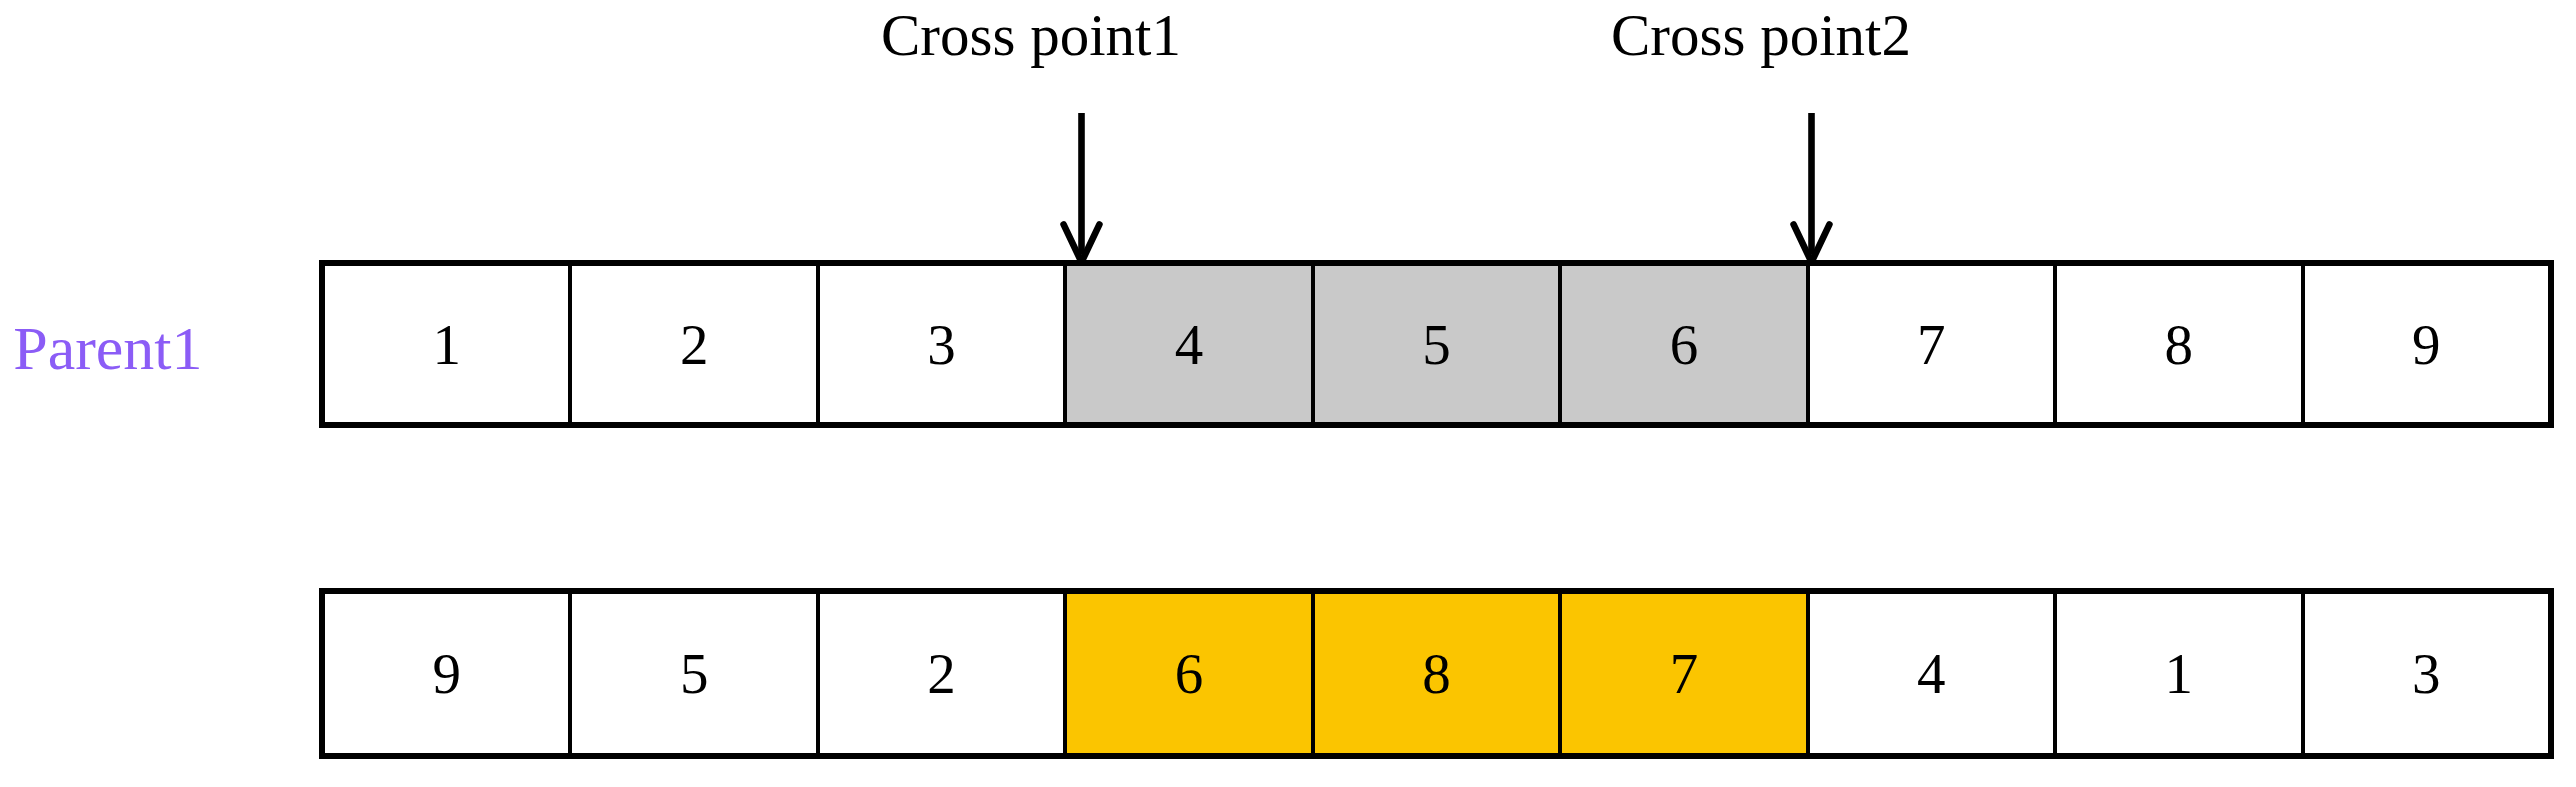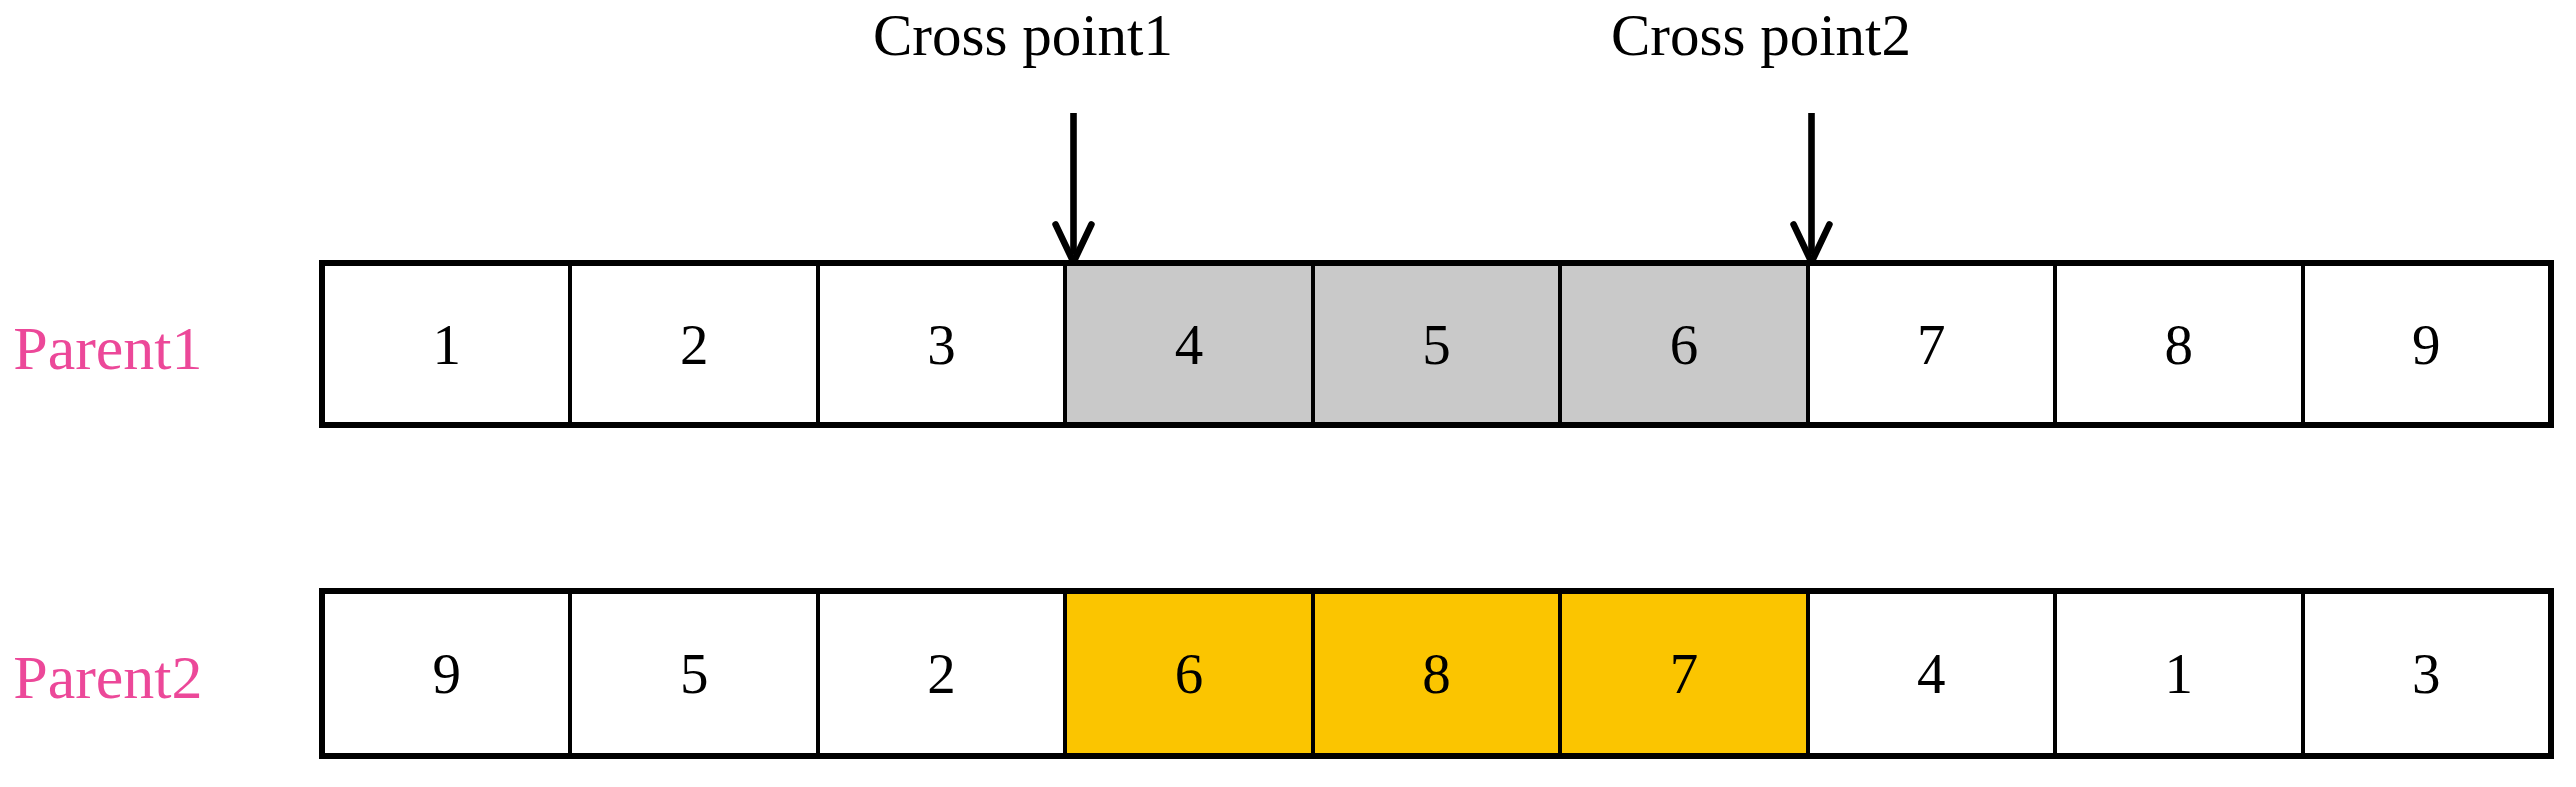--- a/index.html
+++ b/index.html
@@ -67,33 +67,33 @@
   .cell.hl-gray   { background: #c9c9c9; }
   .cell.hl-yellow { background: #fbc500; }
 
   
   .row-label {
     position: absolute;
     left: 13.2px;
     width: 283px;
     font-size: 62px;
     line-height: 1;
-    color: #ec4899;
+    color: #8b5cf6;
     white-space: nowrap;
     font-family: "Liberation Serif", "DejaVu Serif", serif;
   }
   #label-parent1 { top: 317px; }
   #label-parent2 { top: 646px; }
 </style>
 </head>
 <body>
 
 <div id="canvas">
 
-  <div class="annot" id="annot-1" style="left:0;width:2528px;text-align:right;">
+  <div class="annot" id="annot-1" style="left:8px;width:2528px;text-align:right;">
     <div class="annot-label" style="left:873px;">Cross point1</div>
     <div class="annot-arrow" style="left:1045px;">
       <svg width="57" height="151" viewBox="0 0 60 160">
         <line x1="30" y1="0" x2="30" y2="150" stroke="#000000" stroke-width="7"></line>
         <path d="M 11 118 L 30 158 L 49 118" fill="none" stroke="#000000" stroke-width="7" stroke-linecap="round" stroke-linejoin="miter"></path>
       </svg>
     </div>
   </div>
 
   <div class="annot" id="annot-2" style="left:0;width:2576px;">
@@ -113,21 +113,20 @@
     <div class="cell">2</div>
     <div class="cell">3</div>
     <div class="cell hl-gray">4</div>
     <div class="cell hl-gray">5</div>
     <div class="cell hl-gray">6</div>
     <div class="cell">7</div>
     <div class="cell">8</div>
     <div class="cell">9</div>
   </div>
 
-  <div class="row-label" id="label-parent2">Parent2</div>
 
   <div class="row" id="row-parent2">
     <div class="cell">9</div>
     <div class="cell">5</div>
     <div class="cell">2</div>
     <div class="cell hl-yellow">6</div>
     <div class="cell hl-yellow">8</div>
     <div class="cell hl-yellow">7</div>
     <div class="cell">4</div>
     <div class="cell">1</div>

